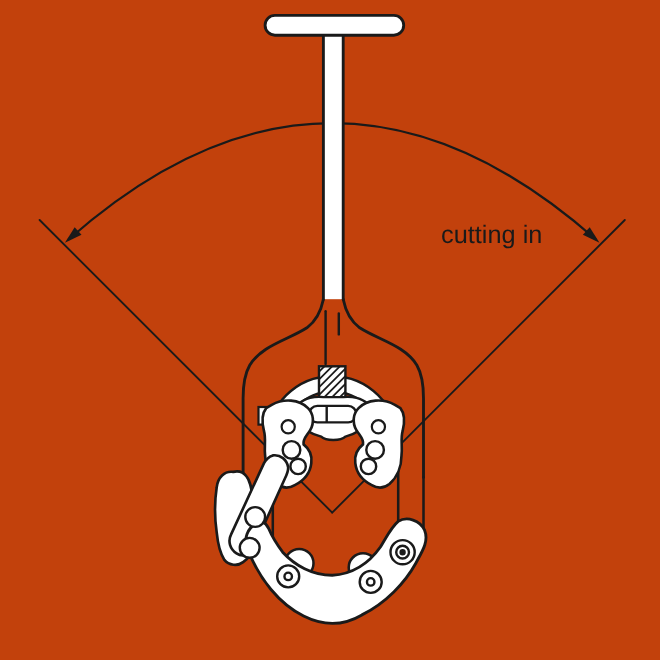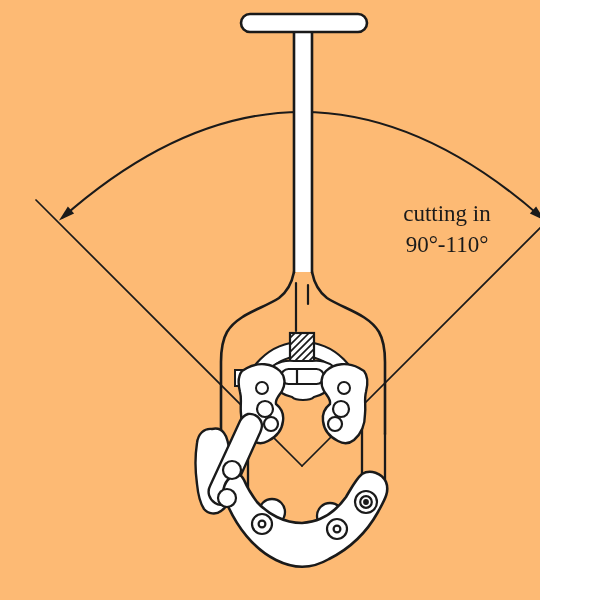--- a/index.html
+++ b/index.html
@@ -1,22 +1,22 @@
 <!DOCTYPE html>
 <html><head>
 <meta charset="utf-8">
 <style>
   html, body { margin: 0; padding: 0; background: #ffffff; }
   .stage {
     position: relative;
-    width: 540px;
+    width: 600px;
     height: 600px;
-    background: #fdba74;
+    background: #c2410c;
     overflow: hidden;
-    font-family: Liberation Serif, serif;
+    font-family: Liberation Sans, sans-serif;
   }
   .stage svg { position: absolute; left: 0; top: 0; }
   .annotation {
     position: absolute;
     left: 386px;
     top: 198px;
     width: 122px;
     text-align: center;
     font-size: 23px;
     line-height: 31px;
@@ -141,15 +141,14 @@
     <g>
       <rect x="294.5" y="30" width="17" height="242" fill="#ffffff"></rect>
       <line x1="294" y1="32" x2="294" y2="272" stroke="#1a1a1a" stroke-width="2.6" stroke-linecap="round"></line>
       <line x1="312" y1="32" x2="312" y2="272" stroke="#1a1a1a" stroke-width="2.6" stroke-linecap="round"></line>
       <rect x="241" y="14" width="126" height="18" rx="9" fill="#ffffff" stroke="#1a1a1a" stroke-width="2.6"></rect>
     </g>
   </svg>
 
   <div class="annotation">
     <div>cutting in</div>
-    <div>90°-110°</div>
   </div>
 </div>
 
 </body></html>

